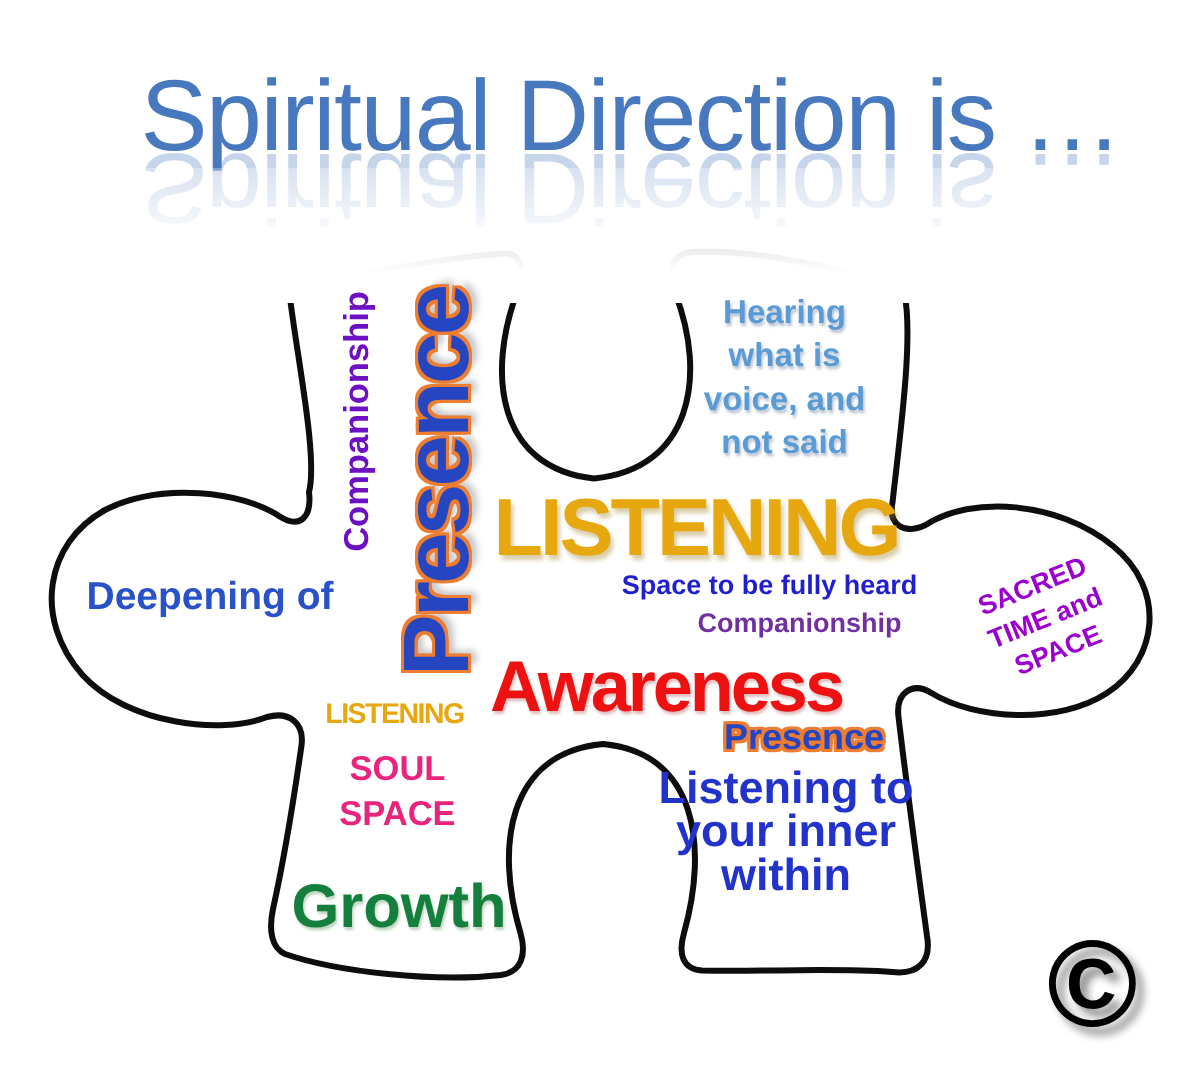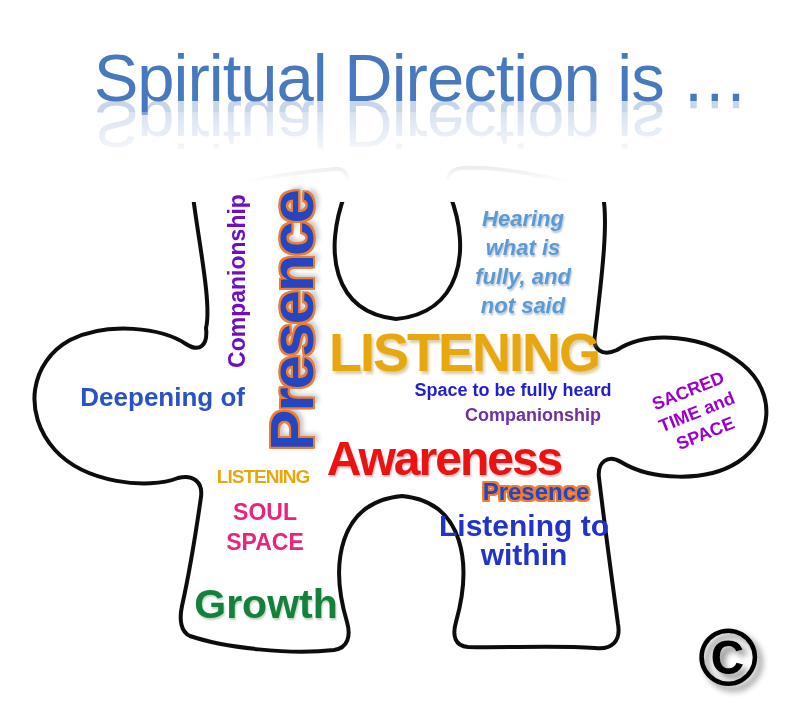--- a/index.html
+++ b/index.html
@@ -20,22 +20,22 @@
   .w{position:absolute;z-index:2;font-weight:700;text-align:center;white-space:nowrap;}
   .w div{white-space:nowrap;}
 
   .companionship-v{left:147px;top:267px;width:180px;height:28px;line-height:28px;
     font-size:23px;transform:rotate(-90deg);}
   .presence-v{left:147px;top:284px;width:290px;height:74px;line-height:74px;
     font-size:62px;letter-spacing:-2px;transform:rotate(-90deg);}
   .outline-orange{text-shadow:-2px -2px 0 #ed7d31,2px -2px 0 #ed7d31,-2px 2px 0 #ed7d31,
     2px 2px 0 #ed7d31,-2px 0 0 #ed7d31,2px 0 0 #ed7d31,0 -2px 0 #ed7d31,0 2px 0 #ed7d31,
     4px 5px 5px rgba(120,120,120,.45);}
-  .hearing{left:438px;top:204px;width:170px;font-size:22px;line-height:29px;
-    text-shadow:1px 2px 2px rgba(120,140,170,.55);font-style:italic;}
+  .hearing{left:438px;top:193px;width:170px;font-size:22px;line-height:29px;
+    text-shadow:1px 2px 2px rgba(120,140,170,.55);}
   .listening-big{left:314px;top:328px;width:300px;font-size:54px;line-height:48px;
     letter-spacing:-2px;text-shadow:2px 3px 3px rgba(160,130,40,.40);}
   .space-heard{left:363px;top:377px;width:300px;font-size:18px;line-height:26px;}
   .companionship-h{left:433px;top:404px;width:200px;font-size:18px;line-height:22px;}
   .awareness{left:294px;top:436px;width:300px;font-size:48px;line-height:46px;letter-spacing:-2px;
     text-shadow:1px 2px 2px rgba(150,40,40,.30);}
   .presence-small{left:436px;top:478px;width:200px;font-size:24px;line-height:27px;
     text-shadow:-2px -2px 0 #ed7d31,2px -2px 0 #ed7d31,-2px 2px 0 #ed7d31,2px 2px 0 #ed7d31,
     -2px 0 0 #ed7d31,2px 0 0 #ed7d31,0 -2px 0 #ed7d31,0 2px 0 #ed7d31;}
   .listening-inner{left:434px;top:511px;width:180px;font-size:30px;line-height:29px;}
@@ -89,46 +89,47 @@
            C 212 305 198 238 193 196 Z"></path>
 </svg>
 
 <div class="w companionship-v" style="color: rgb(109, 15, 194);">Companionship</div>
 
 <div class="w presence-v outline-orange" style="color: rgb(37, 70, 192);">Presence</div>
 
 <div class="w hearing" style="color: rgb(91, 155, 213);">
   <div>Hearing</div>
   <div>what is</div>
-  <div>fully, and</div>
+  <div>voice, and</div>
   <div>not said</div>
 </div>
 
 <div class="w listening-big" style="color: rgb(230, 168, 14);">LISTENING</div>
 
 <div class="w space-heard" style="color: rgb(31, 31, 208);">Space to be fully heard</div>
 
 <div class="w companionship-h" style="color: rgb(112, 48, 160);">Companionship</div>
 
 <div class="w awareness" style="color: rgb(238, 17, 17);">Awareness</div>
 
 <div class="w presence-small" style="color: rgb(37, 70, 192);">Presence</div>
 
 <div class="w listening-inner" style="color: rgb(34, 51, 204);">
   <div>Listening to</div>
+  <div>your inner</div>
   <div>within</div>
 </div>
 
 <div class="w sacred" style="color: rgb(155, 0, 208);">
   <div>SACRED</div>
   <div>TIME and</div>
   <div>SPACE</div>
 </div>
 
-<div class="w deepening" style="color: rgb(42, 82, 200); text-align: right;">
+<div class="w deepening" style="color: rgb(42, 82, 200);">
   <div>Deepening of</div>
 </div>
 
 <div class="w listening-small" style="color: rgb(230, 168, 14);">LISTENING</div>
 
 <div class="w soul-work" style="color: rgb(232, 36, 124);">
   <div>SOUL</div>
   <div>SPACE</div>
 </div>
 

